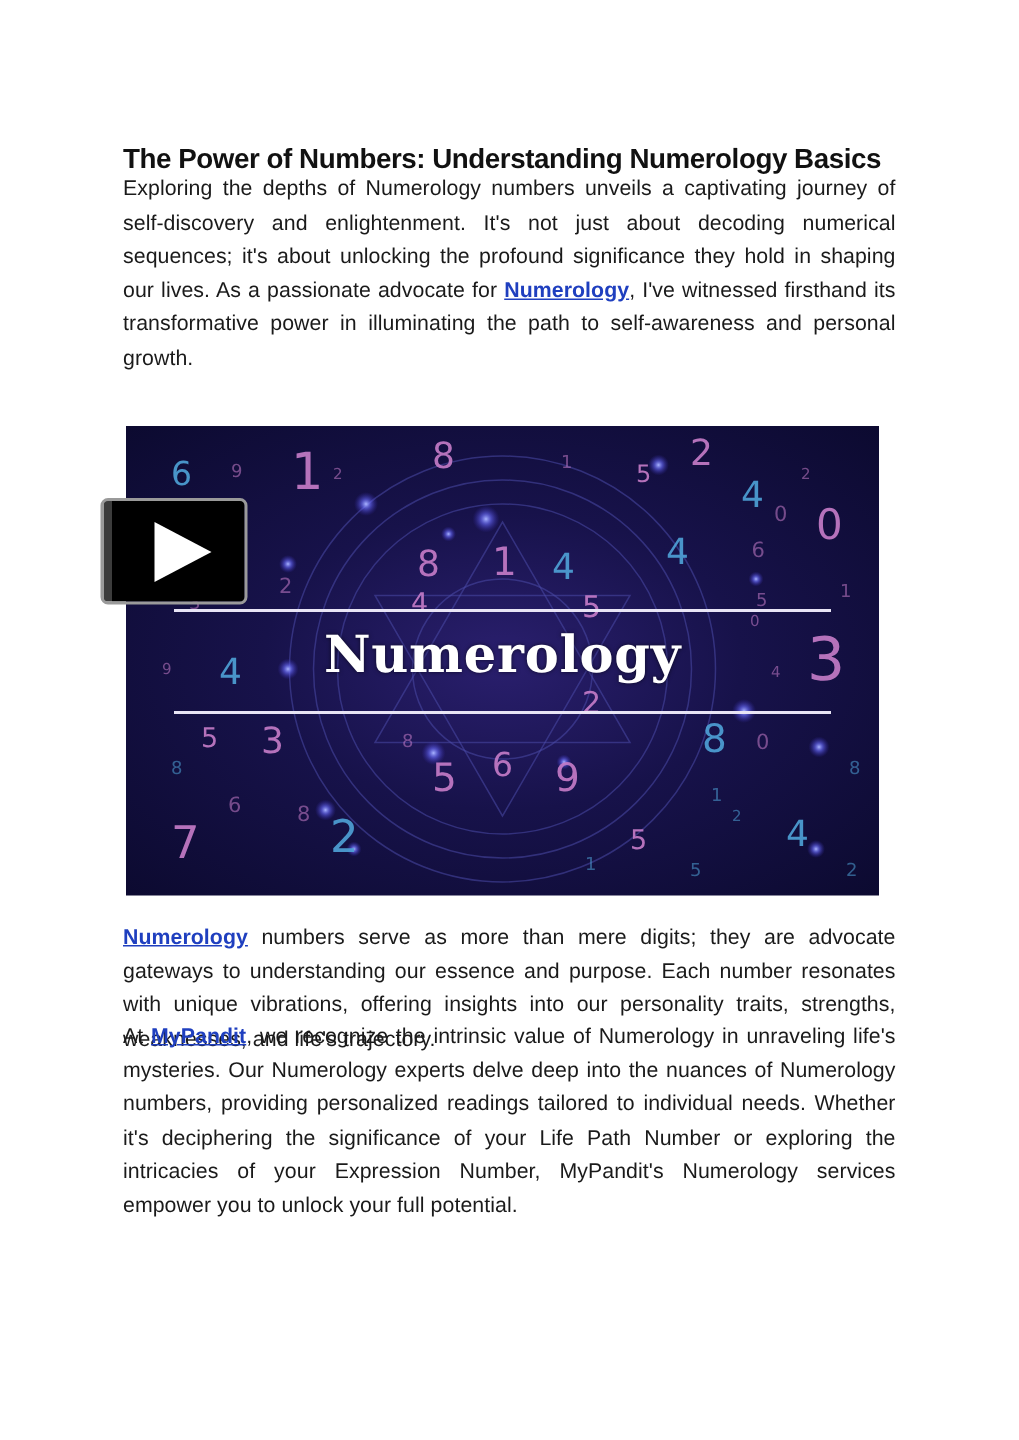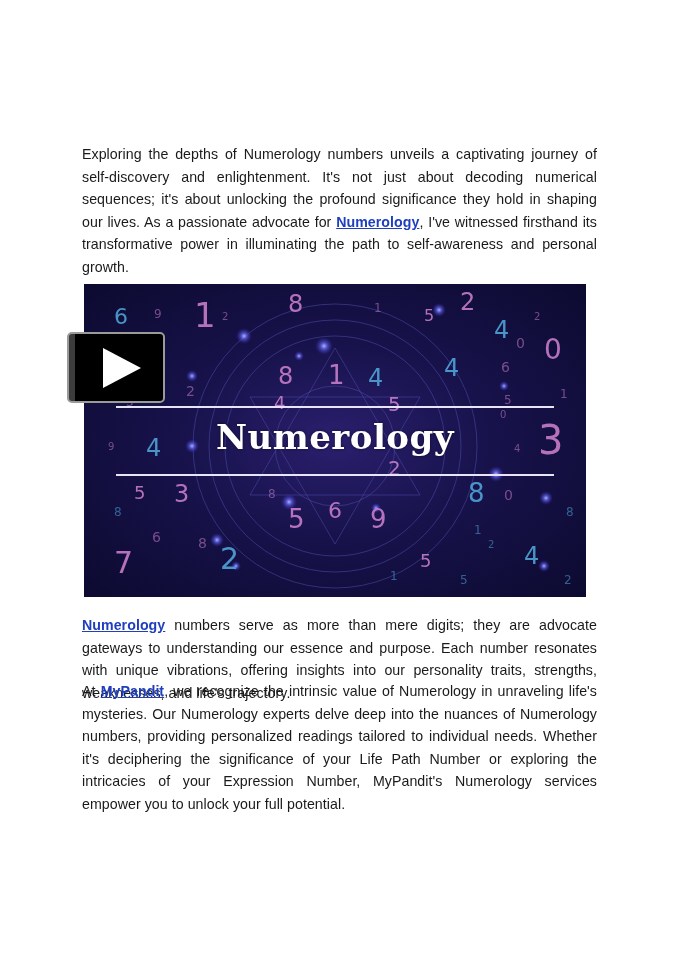--- a/index.html
+++ b/index.html
@@ -1,38 +1,39 @@
 <!DOCTYPE html>
 <html><head>
   <meta charset="utf-8">
   <style>
     html, body { margin: 0; padding: 0; background: #ffffff; }
     body { width: 679px; height: 960px; position: relative; overflow: hidden; font-family: "Liberation Sans", "DejaVu Sans", sans-serif; color: #111; }
     .page { position: absolute; left: 0; top: 0; width: 679px; height: 960px; background: #fff; }
     .title { position: absolute; left: 82px; top: 95px; width: 520px; font-size: 18.5px; font-weight: bold; letter-spacing: -0.3px; color: #111; white-space: nowrap; }
     .para { position: absolute; left: 82px; width: 515px; font-size: 14.2px; line-height: 22.5px; text-align: justify; color: #1a1a1a; letter-spacing: 0.05px; }
-    .p1 { top: 143px; }
+    .p1 { top: 115px; }
     .p2 { top: 614px; }
     .p3 { top: 680px; }
     .para a { color: #1f3fbf; font-weight: bold; text-decoration: underline; }
     .hero { position: absolute; left: 84px; top: 284px; width: 502px; height: 313px; background: radial-gradient(ellipse at 50% 50%, #2a1f6e 0%, #17124a 45%, #0c0a30 100%); overflow: hidden; }
     .hero svg { position: absolute; left: 0; top: 0; }
     .hero-title { position: absolute; left: 0; width: 502px; top: 133px; text-align: center; font-family: "DejaVu Serif", "Liberation Serif", serif; font-weight: bold; font-size: 34px; color: #ffffff; letter-spacing: 0.5px; text-shadow: 0 0 3px rgba(0,0,0,0.6); }
     .hero-line { position: absolute; left: 32px; width: 438px; height: 2px; background: #e8e4f5; }
     .line-top { top: 122px; }
     .line-bot { top: 190px; }
     .num { position: absolute; font-family: "DejaVu Sans", sans-serif; line-height: 1; }
     .play { position: absolute; left: 67px; top: 332px; width: 98px; height: 71px; background: linear-gradient(90deg, #3c3c3c 0%, #3c3c3c 6%, #000 6%, #000 100%); border: 2px solid #9a9a9a; border-radius: 5px; box-sizing: border-box; cursor: pointer; }
     .play-tri { position: absolute; left: 34px; top: 14px; width: 0; height: 0; border-top: 20px solid transparent; border-bottom: 20px solid transparent; border-left: 38px solid #ffffff; }
   </style>
 </head>
 <body>
 
 <div class="page">
 
+  <div class="title">The Power of Numbers: Understanding Numerology Basics</div>
 
   <p class="para p1" style="margin:0"><span>Exploring the depths of Numerology numbers unveils a captivating journey of self-discovery and enlightenment. It's not just about decoding numerical sequences; it's about unlocking the profound significance they hold in shaping our lives. As a passionate advocate for </span><a href="#">Numerology</a><span>, I've witnessed firsthand its transformative power in illuminating the path to self-awareness and personal growth.</span></p>
 
   <div class="hero">
     <svg width="502" height="313" viewBox="0 0 502 313">
       <defs>
         <radialGradient id="glow" cx="50%" cy="50%" r="50%">
           <stop offset="0%" stop-color="#a9b4ff" stop-opacity="1"></stop>
           <stop offset="40%" stop-color="#6a6cff" stop-opacity="0.6"></stop>
           <stop offset="100%" stop-color="#3a2fbf" stop-opacity="0"></stop>

